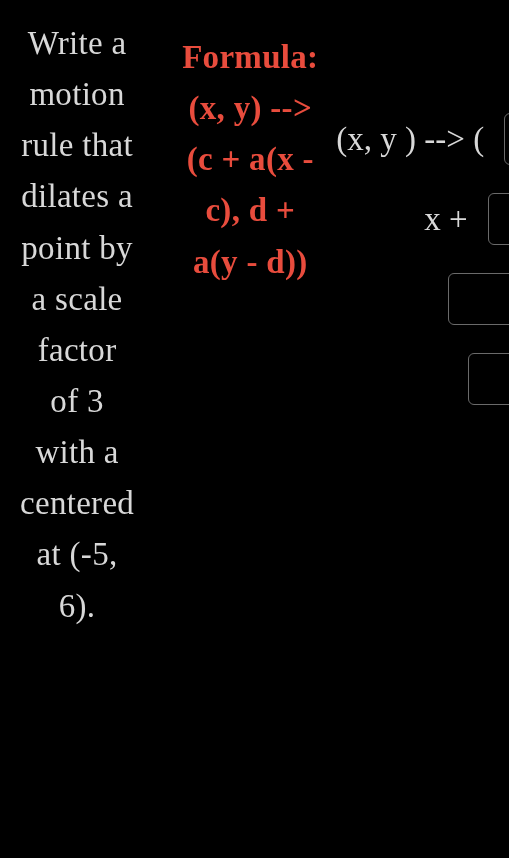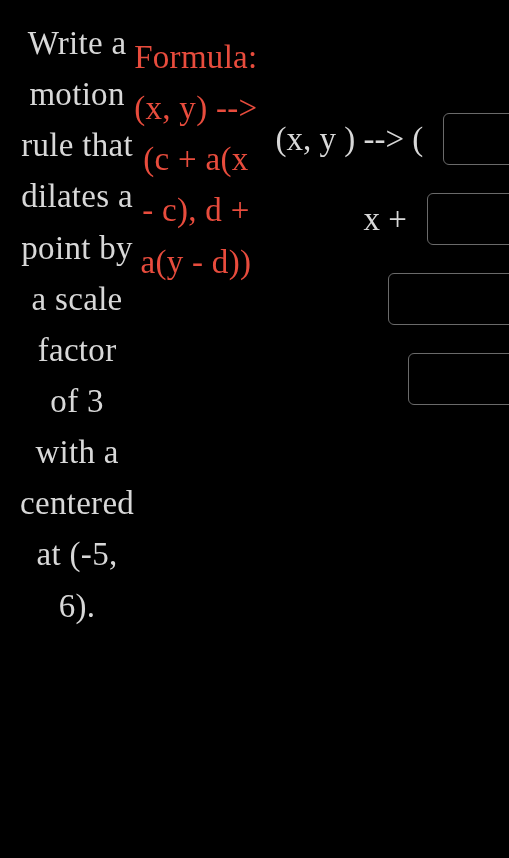--- a/index.html
+++ b/index.html
@@ -19,25 +19,26 @@
     color: #d8d8d8;
     font-size: 33px;
     font-weight: 300;
     text-align: center;
     line-height: 1.55;
     letter-spacing: 0.3px;
   }
   .formula {
     color: #e84c3d;
     font-size: 33px;
-    font-weight: 400;
+    font-weight: 700;
     text-align: center;
     line-height: 1.55;
     margin-top: 14px;
     letter-spacing: 0.3px;
+    margin-left: 48px;
   }
   .answer-block {
     margin-top: 95px;
     padding-left: 18px;
     padding-right: 18px;
     color: #d8d8d8;
     font-size: 33px;
     font-weight: 300;
   }
   .answer-row {

